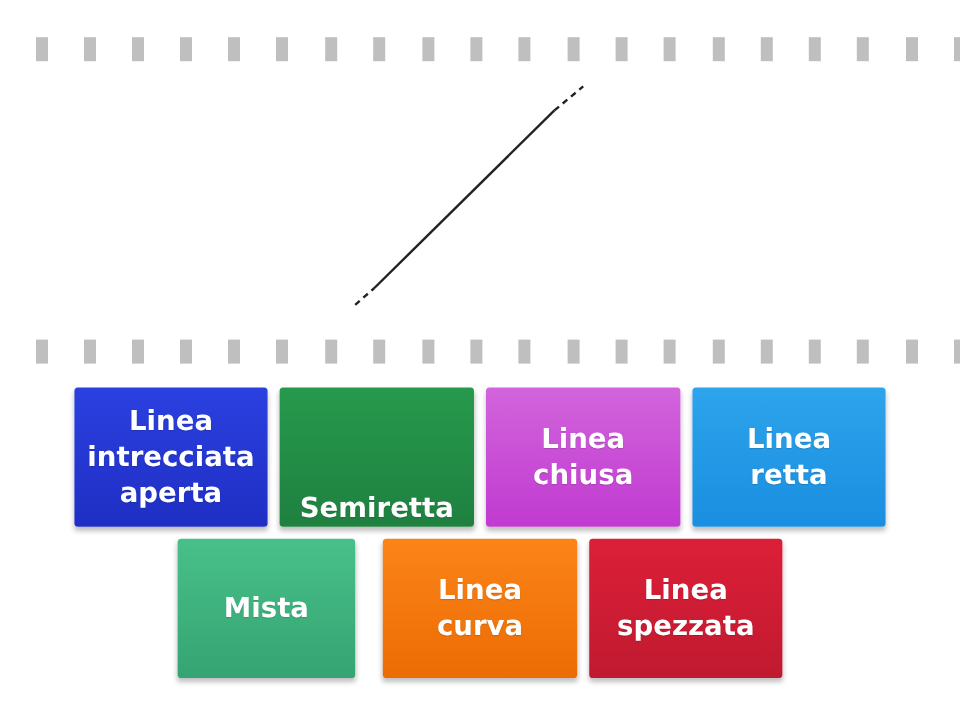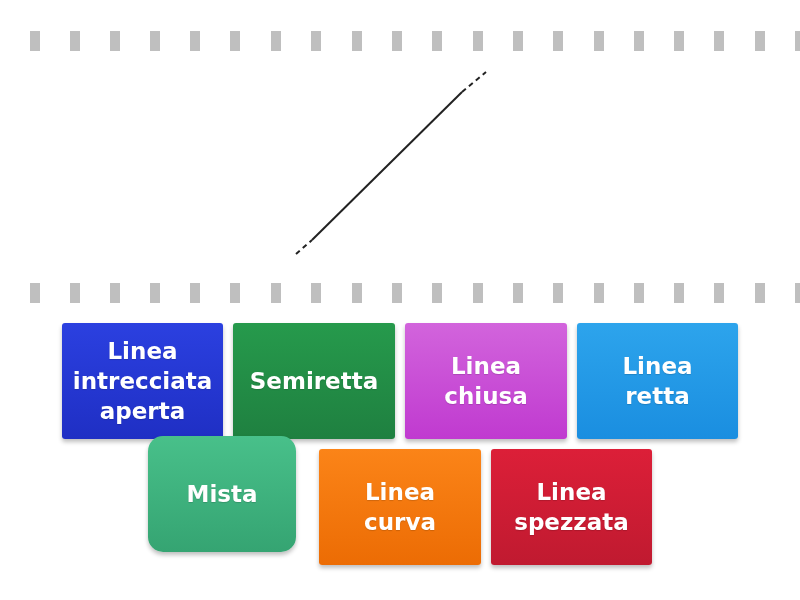--- a/index.html
+++ b/index.html
@@ -70,30 +70,30 @@
     <div class="hole" style="left: 674px; background: rgb(191, 191, 191);"></div>
     <div class="hole" style="left: 714px; background: rgb(191, 191, 191);"></div>
     <div class="hole" style="left: 755px; background: rgb(191, 191, 191);"></div>
     <div class="hole" style="left: 795px; background: rgb(191, 191, 191);"></div>
   </div>
 
 <div class="tiles" id="tiles">
   <div class="tile" style="left: 62px; top: 323px; width: 161px; height: 116px; background: linear-gradient(rgb(43, 64, 224), rgb(31, 47, 196));">
       <span>Linea<br>intrecciata<br>aperta</span>
     </div>
-  <div class="tile" style="left: 233px; top: 323px; width: 162px; height: 116px; background: linear-gradient(rgb(38, 154, 76), rgb(31, 128, 64));">
+  <div class="tile" style="left: 233px; top: 323px; width: 162px; height: 116px; background: linear-gradient(rgb(38, 154, 76), rgb(31, 128, 64)); align-items: flex-end;">
       <span>Semiretta</span>
     </div>
   <div class="tile" style="left: 405px; top: 323px; width: 162px; height: 116px; background: linear-gradient(rgb(210, 100, 220), rgb(192, 58, 208));">
       <span>Linea<br>chiusa</span>
     </div>
   <div class="tile" style="left: 577px; top: 323px; width: 161px; height: 116px; background: linear-gradient(rgb(45, 164, 236), rgb(26, 142, 224));">
       <span>Linea<br>retta</span>
     </div>
-  <div class="tile" style="left: 148px; top: 436px; width: 148px; height: 116px; background: linear-gradient(rgb(72, 192, 138), rgb(53, 164, 114)); border-radius: 15px;">
+  <div class="tile" style="left: 148px; top: 449px; width: 148px; height: 116px; background: linear-gradient(rgb(72, 192, 138), rgb(53, 164, 114));">
       <span>Mista</span>
     </div>
   <div class="tile" style="left: 319px; top: 449px; width: 162px; height: 116px; background: linear-gradient(rgb(251, 132, 24), rgb(236, 108, 4));">
       <span>Linea<br>curva</span>
     </div>
   <div class="tile" style="left: 491px; top: 449px; width: 161px; height: 116px; background: linear-gradient(rgb(220, 31, 56), rgb(192, 26, 48));">
       <span>Linea<br>spezzata</span>
     </div>
 </div>
 

